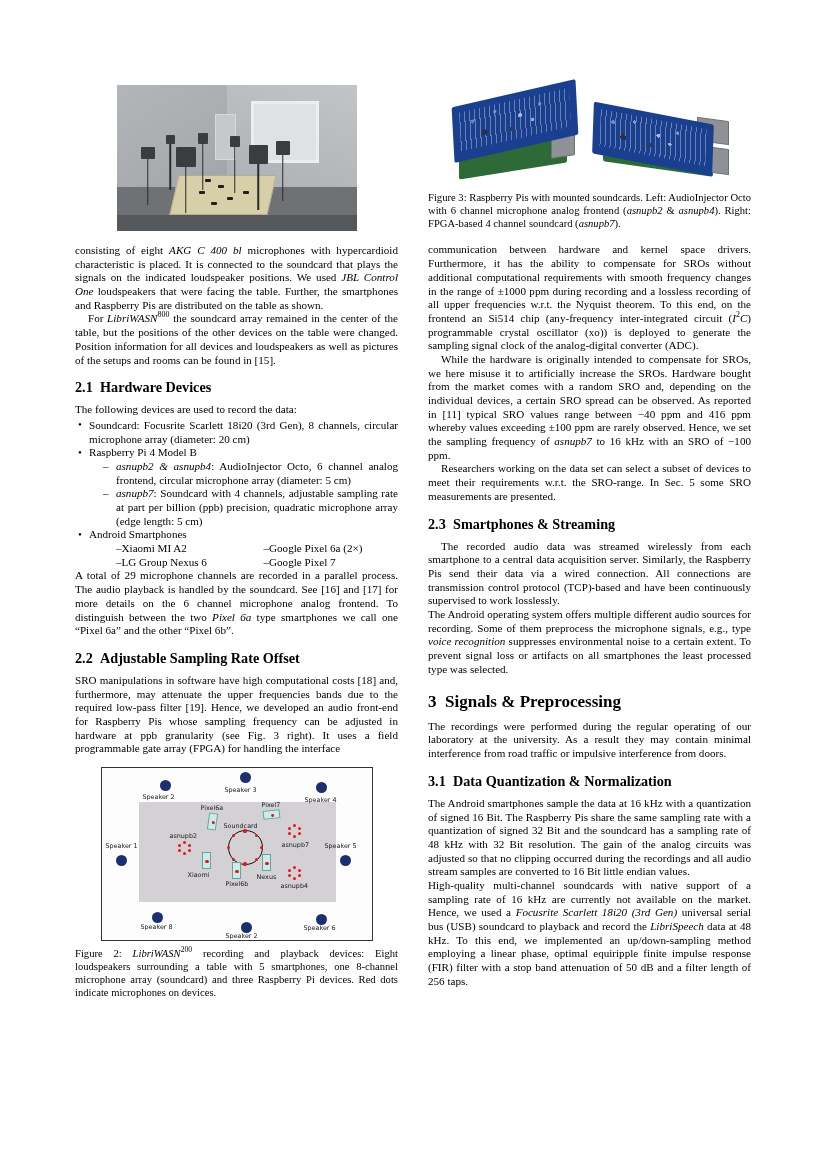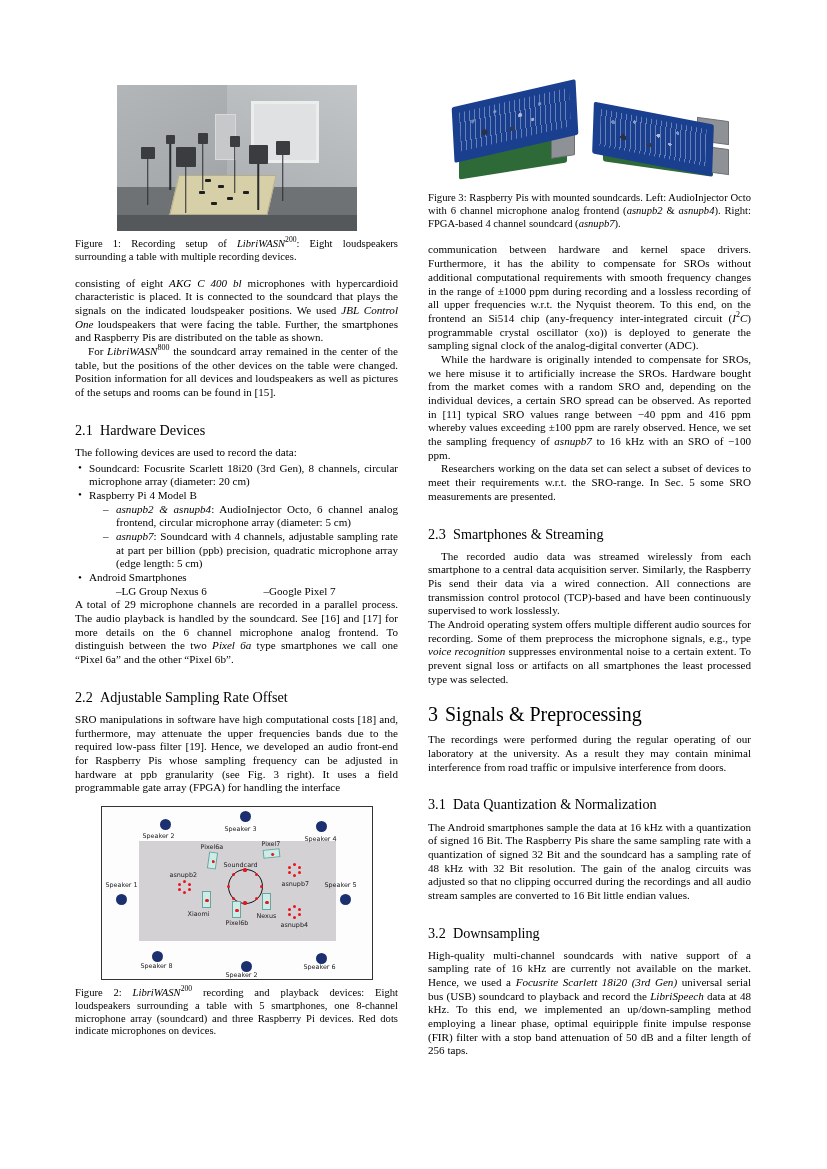--- a/index.html
+++ b/index.html
@@ -42,22 +42,22 @@
   }
   p.para {
     text-indent: 0;
     margin-bottom: 0;
   }
   p.indent {
     text-indent: 13px;
   }
   h2.section {
     font-size: 14.2px;
-    font-weight: normal;
-    margin: 22px 0 7px 0;
+    font-weight: bold;
+    margin: 12px 0 7px 0;
     line-height: 1.2;
     text-align: left;
   }
   h2.section .num {
     display: inline-block;
     min-width: 25px;
   }
   h2.section.toplevel .num {
     min-width: 17px;
   }
@@ -287,42 +287,45 @@
         <div class="f1-spk" style="left:132px;top:60px;width:19px;height:19px;"></div>
         <div class="f1-spk" style="left:159px;top:56px;width:14px;height:14px;"></div>
         <div class="f1-mic" style="left:88px;top:94px;"></div>
         <div class="f1-mic" style="left:101px;top:100px;"></div>
         <div class="f1-mic" style="left:82px;top:106px;"></div>
         <div class="f1-mic" style="left:110px;top:112px;"></div>
         <div class="f1-mic" style="left:94px;top:117px;"></div>
         <div class="f1-mic" style="left:126px;top:106px;"></div>
       </div>
 
-      <div class="caption">
-        <span>Figure 1: Recording setup of </span><span class="it">LibriWASN</span><span class="sup">200</span><span>: Eight loudspeakers surrounding a table with multiple recording devices.</span>
-      </div>
 
       <p class="para" style="margin-top:13px;"><span>consisting of eight </span><span class="it">AKG C 400 bl</span><span> microphones with hypercardioid characteristic is placed. It is connected to the soundcard that plays the signals on the indicated loudspeaker positions. We used </span><span class="it">JBL Control One</span><span> loudspeakers that were facing the table. Further, the smartphones and Raspberry Pis are distributed on the table as shown.</span></p>
 
       <p class="para indent"><span>For </span><span class="it">LibriWASN</span><span class="sup">800</span><span> the soundcard array remained in the center of the table, but the positions of the other devices on the table were changed. Position information for all devices and loudspeakers as well as pictures of the setups and rooms can be found in [15].</span></p>
 
       <h2 class="section"><span class="num">2.1</span><span>Hardware Devices</span></h2>
 
       <p class="para">The following devices are used to record the data:</p>
 
       <ul class="bul">
         <li><span class="bullet">•</span><span>Soundcard: Focusrite Scarlett 18i20 (3rd Gen), 8 channels, circular microphone array (diameter: 20 cm)</span></li>
         <li><span class="bullet">•</span><span>Raspberry Pi 4 Model B</span>
           <ul class="dash">
             <li><span class="dash">–</span><span class="it">asnupb2 &amp; asnupb4</span><span>: AudioInjector Octo, 6 channel analog frontend, circular microphone array (diameter: 5 cm)</span></li>
             <li><span class="dash">–</span><span class="it">asnupb7</span><span>: Soundcard with 4 channels, adjustable sampling rate at part per billion (ppb) precision, quadratic microphone array (edge length: 5 cm)</span></li>
           </ul>
         </li>
         <li><span class="bullet">•</span><span>Android Smartphones</span>
           <ul class="dash">
+            <li style="padding-left:0;">
+              <div class="two-col-dash">
+                <div style="position:relative;padding-left:13px;"><span class="dash">–</span><span>Xiaomi MI A2</span></div>
+                <div style="position:relative;padding-left:13px;"><span class="dash">–</span><span>Google Pixel 6a (2×)</span></div>
+              </div>
+            </li>
             <li style="padding-left:0;">
               <div class="two-col-dash">
                 <div style="position:relative;padding-left:13px;"><span class="dash">–</span><span>LG Group Nexus 6</span></div>
                 <div style="position:relative;padding-left:13px;"><span class="dash">–</span><span>Google Pixel 7</span></div>
               </div>
             </li>
           </ul>
         </li>
       </ul>
 
@@ -449,27 +452,26 @@
       <p class="para indent"><span>While the hardware is originally intended to compensate for SROs, we here misuse it to artificially increase the SROs. Hardware bought from the market comes with a random SRO and, depending on the individual devices, a certain SRO spread can be observed. As reported in [11] typical SRO values range between −40 ppm and 416 ppm whereby values exceeding ±100 ppm are rarely observed. Hence, we set the sampling frequency of </span><span class="it">asnupb7</span><span> to 16 kHz with an SRO of −100 ppm.</span></p>
 
       <p class="para indent">Researchers working on the data set can select a subset of devices to meet their requirements w.r.t. the SRO-range. In Sec. 5 some SRO measurements are presented.</p>
 
       <h2 class="section"><span class="num">2.3</span><span>Smartphones &amp; Streaming</span></h2>
 
       <p class="para indent">The recorded audio data was streamed wirelessly from each smartphone to a central data acquisition server. Similarly, the Raspberry Pis send their data via a wired connection. All connections are transmission control protocol (TCP)-based and have been continuously supervised to work losslessly.</p>
 
       <p class="para"><span>The Android operating system offers multiple different audio sources for recording. Some of them preprocess the microphone signals, e.g., type </span><span class="it">voice recognition</span><span> suppresses environmental noise to a certain extent. To prevent signal loss or artifacts on all smartphones the least processed type was selected.</span></p>
 
-      <h2 class="section toplevel" style="font-size:20px;margin-top:16px;"><span class="num">3</span><span>Signals &amp; Preprocessing</span></h2>
+      <h2 class="section toplevel" style="font-size:17px;margin-top:16px;"><span class="num">3</span><span>Signals &amp; Preprocessing</span></h2>
 
       <p class="para">The recordings were performed during the regular operating of our laboratory at the university. As a result they may contain minimal interference from road traffic or impulsive interference from doors.</p>
 
       <h2 class="section"><span class="num">3.1</span><span>Data Quantization &amp; Normalization</span></h2>
 
       <p class="para">The Android smartphones sample the data at 16 kHz with a quantization of signed 16 Bit. The Raspberry Pis share the same sampling rate with a quantization of signed 32 Bit and the soundcard has a sampling rate of 48 kHz with 32 Bit resolution. The gain of the analog circuits was adjusted so that no clipping occurred during the recordings and all audio stream samples are converted to 16 Bit little endian values.</p>
 
-      <h2 class="section"><span class="num">3.2</span><span>Downsampling</span></h2>
 
       <p class="para"><span>High-quality multi-channel soundcards with native support of a sampling rate of 16 kHz are currently not available on the market. Hence, we used a </span><span class="it">Focusrite Scarlett 18i20 (3rd Gen)</span><span> universal serial bus (USB) soundcard to playback and record the </span><span class="it">LibriSpeech</span><span> data at 48 kHz. To this end, we implemented an up/down-sampling method employing a linear phase, optimal equiripple finite impulse response (FIR) filter with a stop band attenuation of 50 dB and a filter length of 256 taps.</span></p>
 
     </div>
   </div>
 </div>
 
 </body></html>

